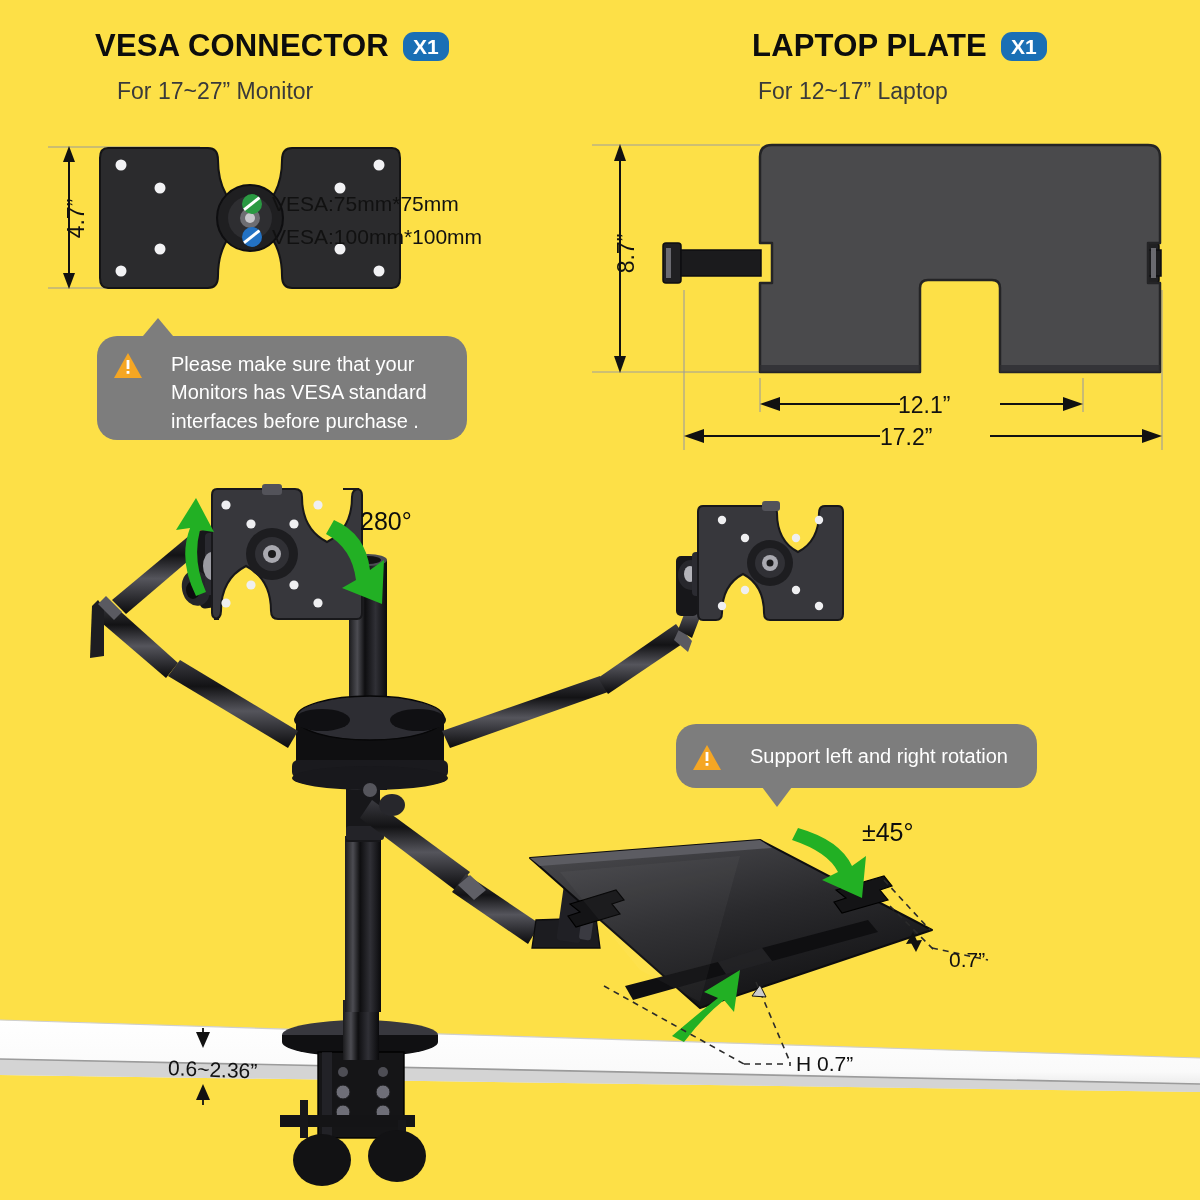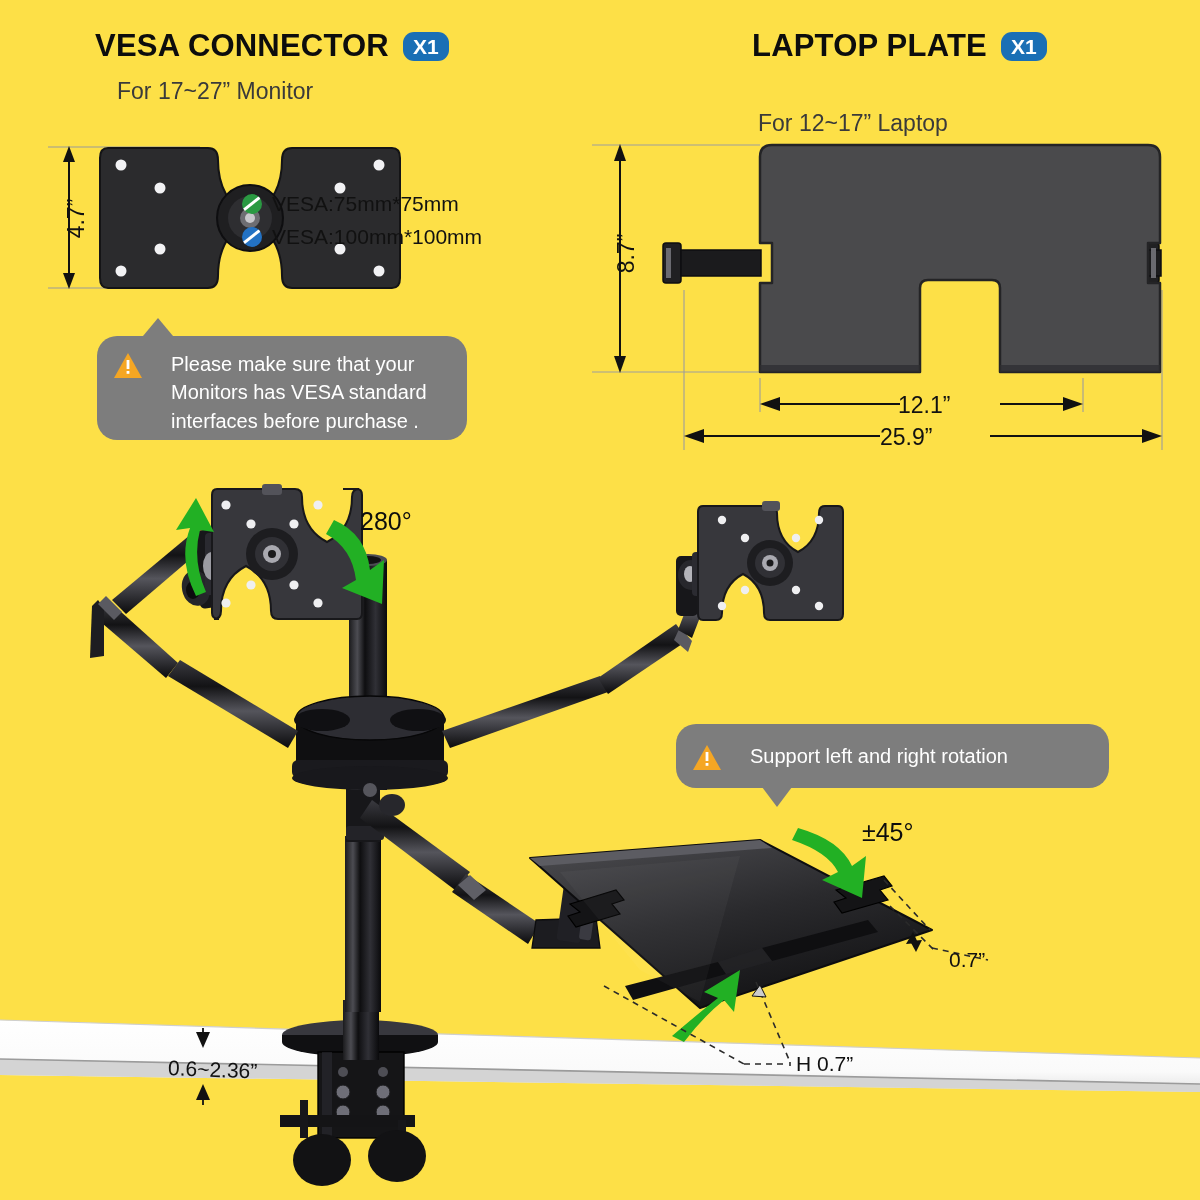--- a/index.html
+++ b/index.html
@@ -163,21 +163,21 @@
   <div class="sec-head" style="left:95px; top:28px;">
     <span class="sec-title">VESA CONNECTOR</span>
     <span class="qty-badge">X1</span>
   </div>
   <div class="sec-sub" style="left:117px; top:78px;">For 17~27” Monitor</div>
 
   <div class="sec-head" style="left:752px; top:28px;">
     <span class="sec-title">LAPTOP PLATE</span>
     <span class="qty-badge">X1</span>
   </div>
-  <div class="sec-sub" style="left:758px; top:78px;margin-top:32px;">For 12~17” Laptop</div>
+  <div class="sec-sub" style="left:758px; top:78px;">For 12~17” Laptop</div>
 
   <svg class="layer" viewBox="0 0 1200 1200">
 
     <g stroke="#9a9a9a" stroke-width="1.2">
       <line x1="48" y1="147" x2="200" y2="147"></line>
       <line x1="48" y1="288" x2="200" y2="288"></line>
     </g>
 
     <g stroke="#111" stroke-width="2">
       <line x1="69" y1="152" x2="69" y2="283"></line>
@@ -290,21 +290,21 @@
     <g stroke="#111" stroke-width="1.8">
       <line x1="696" y1="436" x2="880" y2="436"></line>
       <line x1="990" y1="436" x2="1150" y2="436"></line>
     </g>
     <polygon points="684,436 704,429 704,443" fill="#111"></polygon>
     <polygon points="1162,436 1142,429 1142,443" fill="#111"></polygon>
   </svg>
 
   <div class="dim dim-rot" style="left:596px; top:240px; width:60px; text-align:center;">8.7”</div>
   <div class="dim" style="left:898px; top:392px;">12.1”</div>
-  <div class="dim" style="left:880px; top:424px;">25.9”</div>
+  <div class="dim" style="left:880px; top:424px;">17.2”</div>
 
   <svg class="layer" viewBox="0 0 1200 1200">
     <defs>
       <linearGradient id="poleGrad" x1="0" y1="0" x2="1" y2="0">
         <stop offset="0%" stop-color="#1b1b1d"></stop>
         <stop offset="22%" stop-color="#4c4c52"></stop>
         <stop offset="42%" stop-color="#0e0e10"></stop>
         <stop offset="70%" stop-color="#303036"></stop>
         <stop offset="100%" stop-color="#0a0a0c"></stop>
       </linearGradient>
@@ -520,21 +520,21 @@
   <div class="angle-lbl" style="left:360px; top:507px;">280°</div>
 
   <div class="angle-lbl" style="left:862px; top:818px;">±45°</div>
 
   <div class="dim dim-small" style="left:949px; top:948px;">0.7”</div>
 
   <div class="dim dim-small" style="left:796px; top:1052px;">H 0.7”</div>
 
   <div class="dim dim-small" style="left:168px; top:1056px; transform:rotate(2.3deg); transform-origin:0 50%;">0.6~2.36”</div>
 
-  <div class="callout" style="left:676px; top:724px; width:433px; height:64px; align-items:center;">
+  <div class="callout" style="left:676px; top:724px; width:361px; height:64px; align-items:center;">
     <span class="warn-tri">
       <svg width="30" height="27" viewBox="0 0 30 27">
         <polygon points="15,1 29,26 1,26" fill="#f5a623"></polygon>
         <rect x="13.6" y="8" width="2.8" height="9" fill="#ffffff"></rect>
         <rect x="13.6" y="19" width="2.8" height="2.8" fill="#ffffff"></rect>
       </svg>
     </span>
     <span class="callout-text">Support left and right rotation</span>
   </div>
   <div class="tail tail-down" style="left:762px; top:787px;"></div>

